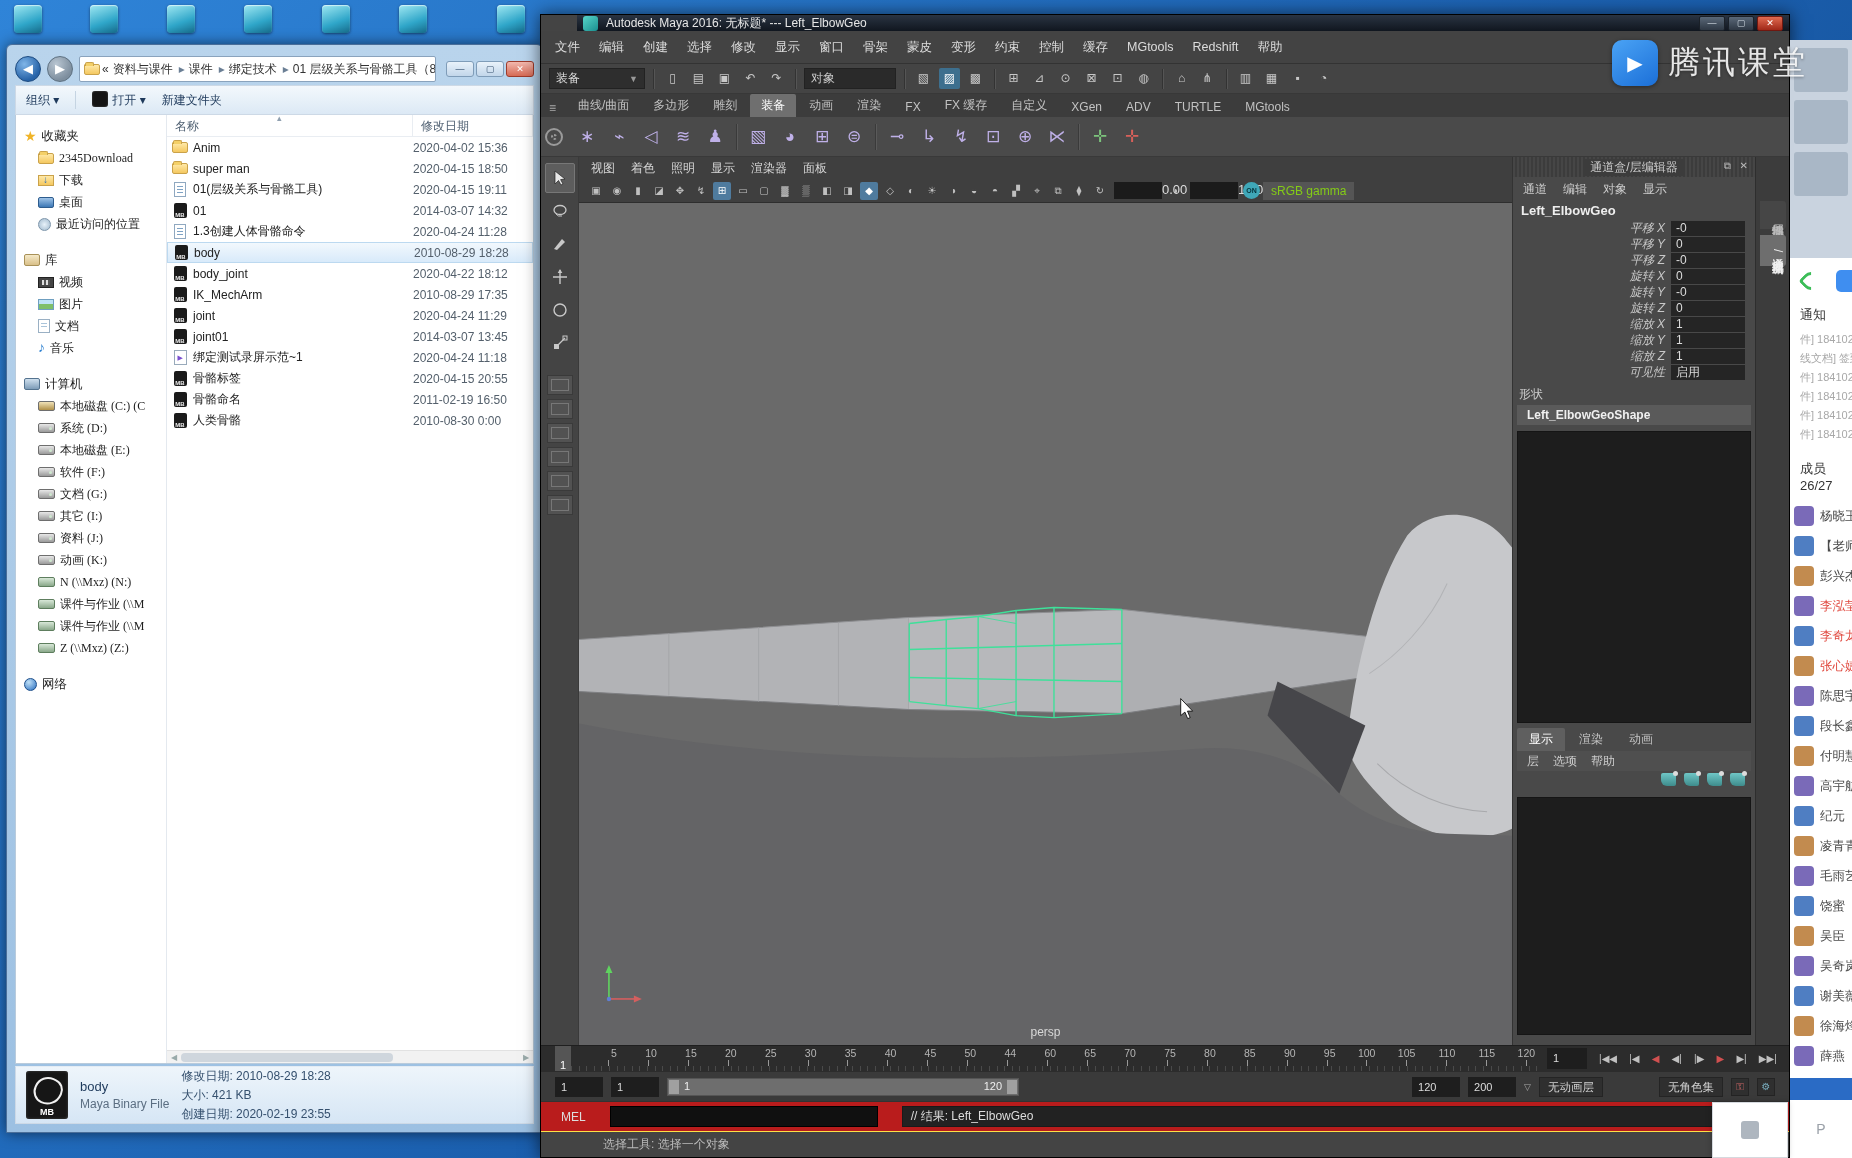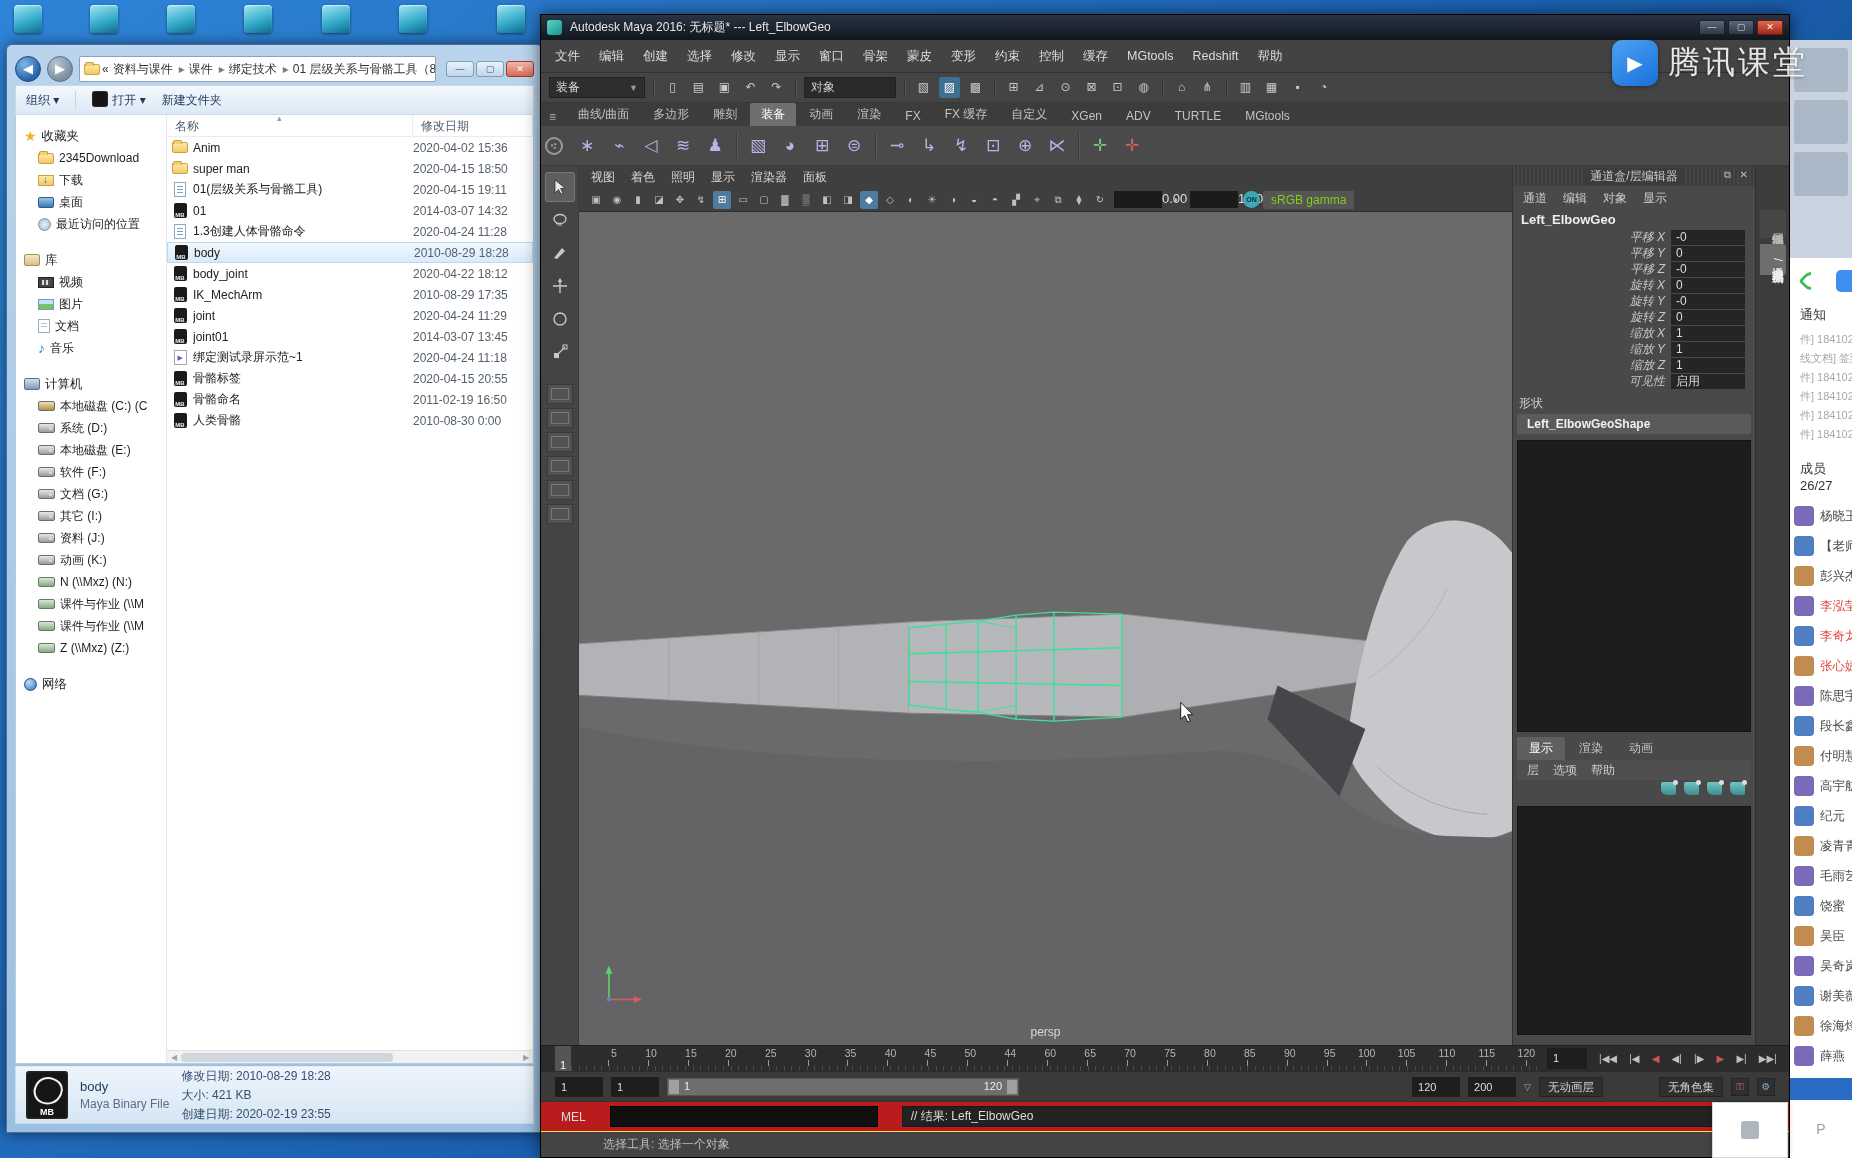--- a/index.html
+++ b/index.html
@@ -35,21 +35,21 @@
   .ex-menubar { height:24px; background:linear-gradient(#f6fafd,#e9f1f9); border:1px solid #cdd9e6; border-bottom:none;
     display:flex; align-items:center; gap:20px; padding:0 10px; color:#1e395b; }
   .ex-toolbar { height:30px; background:linear-gradient(#f3f8fc,#dce9f5); border:1px solid #cdd9e6;
     display:flex; align-items:center; gap:16px; padding:0 10px; color:#1e395b; }
   .tb-sep { width:1px; height:18px; background:#c5d4e2; }
   .mini-app-icon { width:16px; height:16px; background:#141414; border-radius:3px; display:inline-block; margin-right:4px; vertical-align:-3px;
     box-shadow:inset 0 0 2px #555; }
   .ex-body { flex:1; display:flex; background:#fff; border:1px solid #b9cbdc; border-top:none; overflow:hidden; }
   .ex-side { width:150px; padding:10px 0 0 8px; color:#1e1e1e; overflow:hidden; }
   .side-title { display:flex; align-items:center; gap:5px; height:22px; font-size:12.5px; }
-  .side-items { margin:0 0 14px 14px; }
+  .side-items { margin:0 0 14px 14px;font-family:Liberation Serif, serif; }
   .side-item { display:flex; align-items:center; gap:5px; height:22px; white-space:nowrap; }
   .ex-files { flex:1; border-left:1px solid #e4e9ef; display:flex; flex-direction:column; overflow:hidden; }
   .fheader { display:flex; height:22px; color:#4e5f71; border-bottom:1px solid #e9edf2; }
   .fheader .hc { padding:3px 8px; border-right:1px solid #e9edf2; position:relative; }
   .hc.name { width:246px; }
   .hc.name::after { content:"▴"; position:absolute; top:-2px; left:110px; color:#90a0b0; font-size:9px; }
   .hc.date { flex:1; }
   .frow { display:flex; align-items:center; height:21px; color:#222; }
   .frow.selected { background:linear-gradient(#f2f8fd,#d8eafa); border:1px solid #bcd9f0; }
   .frow .icon-cell { width:26px; display:flex; justify-content:center; }
@@ -93,21 +93,21 @@
   .i-docfile::after { content:""; position:absolute; inset:3px 2px; background:repeating-linear-gradient(#7ea2c4 0 1px,transparent 1px 3px); }
   .i-mb { width:13px; height:15px; background:#1a1a1a; border-radius:2px; position:relative; }
   .i-mb::after { content:"MB"; position:absolute; bottom:0; left:0; right:0; text-align:center; color:#eee; font-size:6px; font-weight:bold; }
   .i-videofile { width:13px; height:15px; background:#fff; border:1px solid #9ab; position:relative; }
   .i-videofile::after { content:"▶"; position:absolute; left:3px; top:3px; font-size:7px; color:#7a4fd0; }
   .i-star { color:#f0b428; font-size:14px; line-height:13px; }
 
   
   .maya { position:absolute; left:540px; top:14px; width:1250px; height:1144px; background:#444;
     border:1px solid #000; display:flex; flex-direction:column; box-shadow:0 0 16px rgba(0,0,0,.6); }
-  .m-title { height:25px; background:linear-gradient(#2a3442,#10161f); display:flex; align-items:center; padding:0 6px; gap:8px; color:#e6e6e6; }
+  .m-title { height:16px; background:linear-gradient(#2a3442,#10161f); display:flex; align-items:center; padding:0 6px; gap:8px; color:#e6e6e6;margin-left:36px; }
   .m-logo { width:15px; height:15px; border-radius:3px; background:linear-gradient(140deg,#57d6c9,#1a8f8f); }
   .m-caps { margin-left:auto; display:flex; gap:3px; }
   .m-cap { width:26px; height:15px; background:linear-gradient(#5a6878,#2e3844); border:1px solid #1a2028; border-radius:2px;
     color:#cfd8e0; font-size:9px; line-height:13px; text-align:center; }
   .m-cap.close { background:linear-gradient(#e06a50,#a02818); border-color:#701810; color:#fff; }
   .m-menubar { height:26px; background:#434343; border-bottom:1px solid #333; display:flex; align-items:center; gap:19px; padding:16px 14px; color:#dcdcdc; font-size:12.5px; }
   .m-status { height:30px; background:#444; border-bottom:1px solid #383838; display:flex; align-items:center; gap:5px; padding:0 8px; }
   .m-dd { width:96px; height:21px; background:#2e2e2e; border:1px solid #222; color:#ddd; display:flex; align-items:center; justify-content:space-between; padding:0 6px; }
   .m-dd .arr { color:#999; font-size:9px; }
   .st-sep { width:1px; height:20px; background:#333; margin:0 3px; box-shadow:1px 0 0 #555; }

